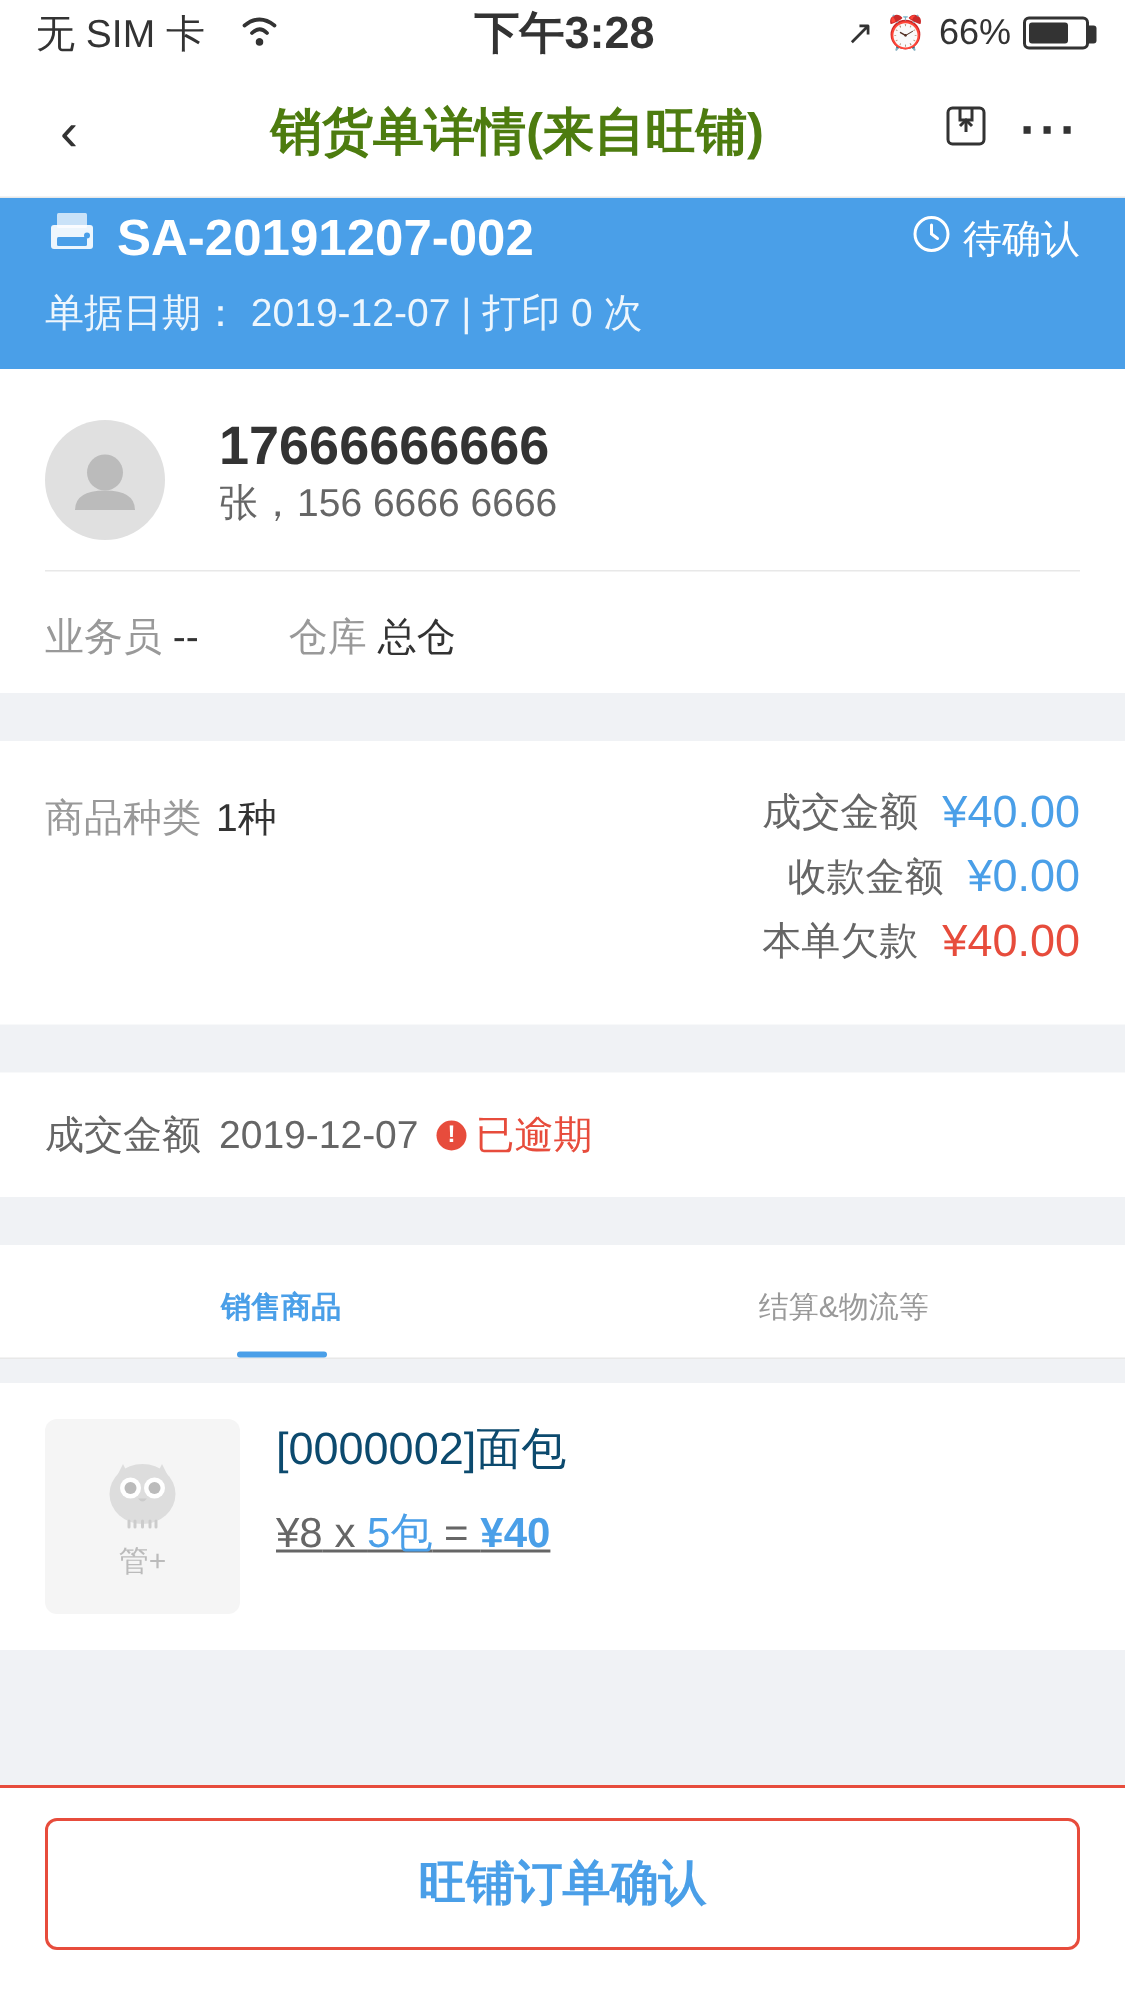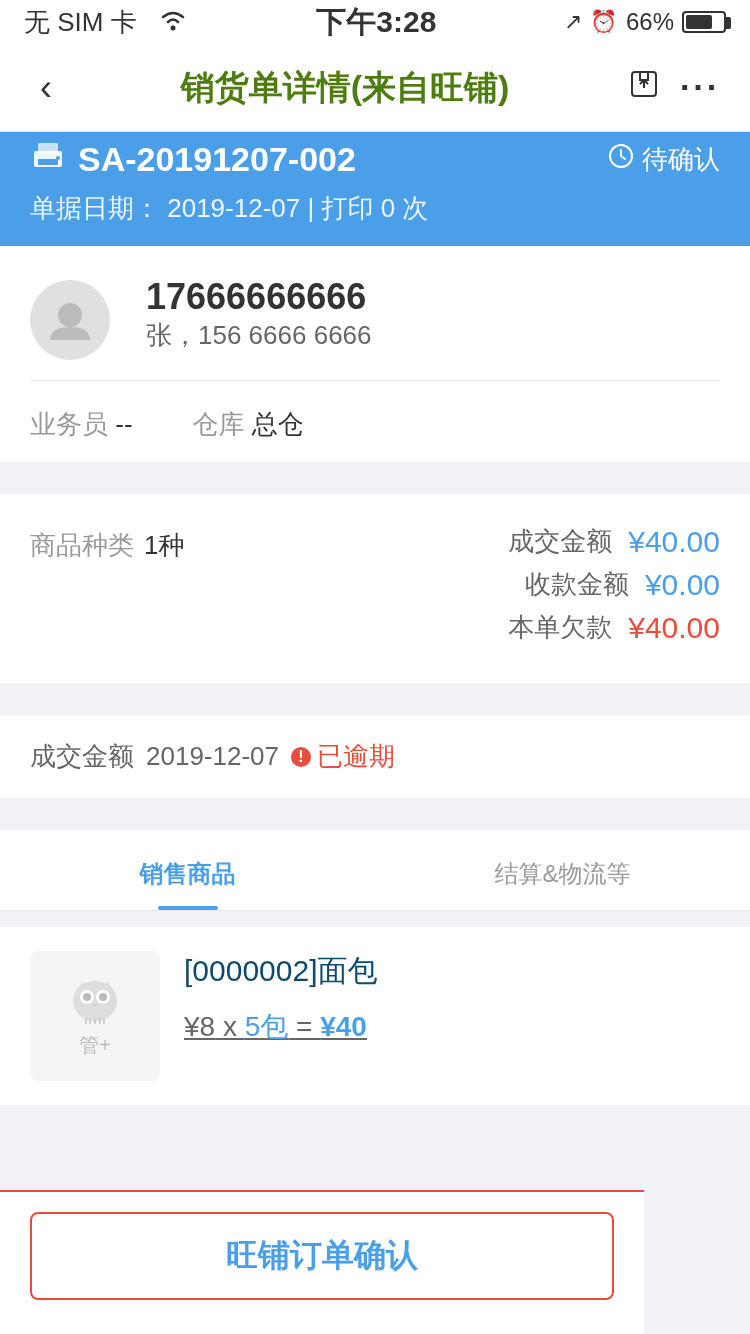--- a/index.html
+++ b/index.html
@@ -245,21 +245,21 @@
       margin-bottom: 16px;
     }
     .tabs-row {
       display: flex;
       border-bottom: 1px solid #e8e8e8;
     }
     .tab-item {
       flex: 1;
       text-align: center;
       padding: 28px 13px 20px;
-      font-size: 24px;
+      font-size: 20px;
       color: #999;
       cursor: pointer;
       position: relative;
     }
     .tab-item.active {
       color: #4a9fe8;
       font-weight: 600;
     }
     .tab-item.active::after {
       content: '';
@@ -326,21 +326,21 @@
     .content-space {
       height: 200px;
       background: #f0f2f5;
     }
 
     
     .bottom-bar {
       position: fixed;
       bottom: 0;
       left: 0;
-      width: 644px;
+      width: 750px;
       background: #fff;
       padding: 20px 30px 34px;
       border-top: 2px solid #e74c3c;
     }
     .confirm-btn {
       width: 100%;
       height: 88px;
       border: 2px solid #e74c3c;
       border-radius: 8px;
       background: #fff;

